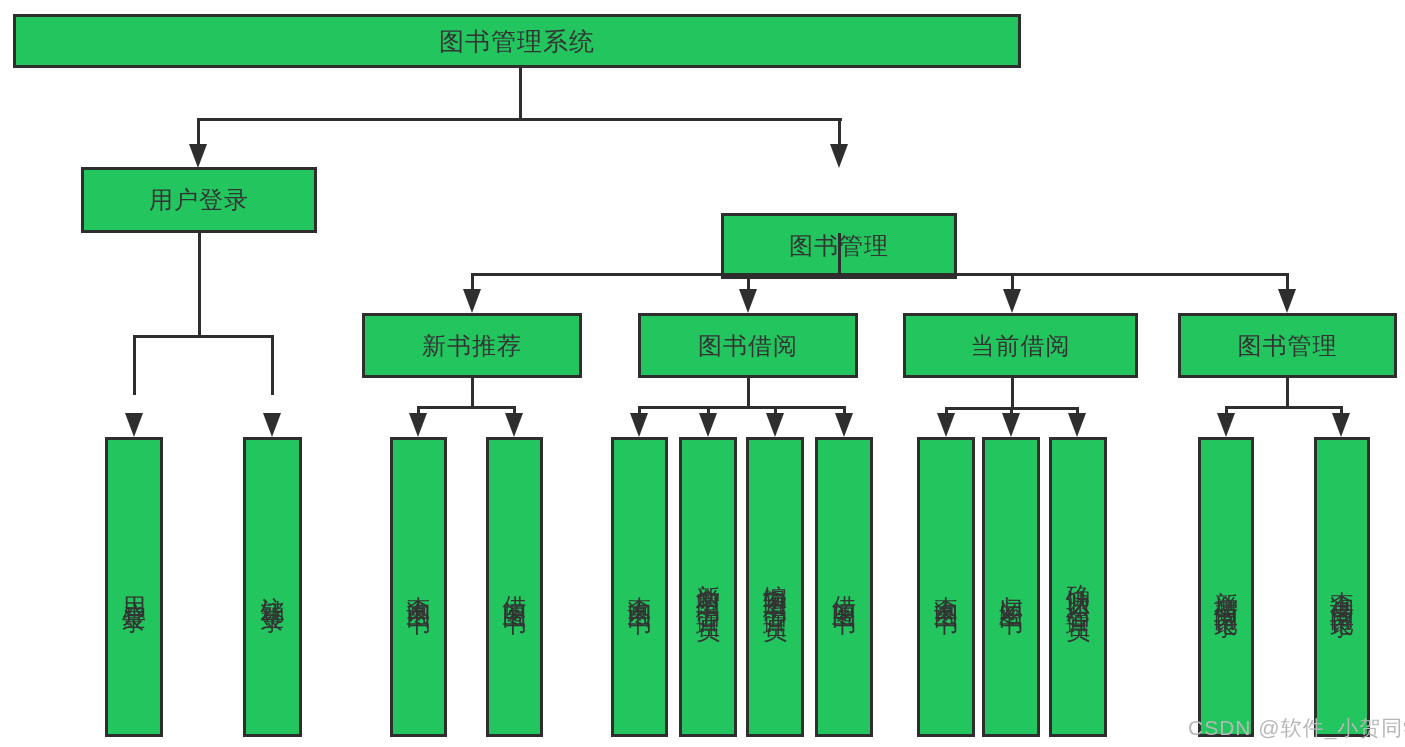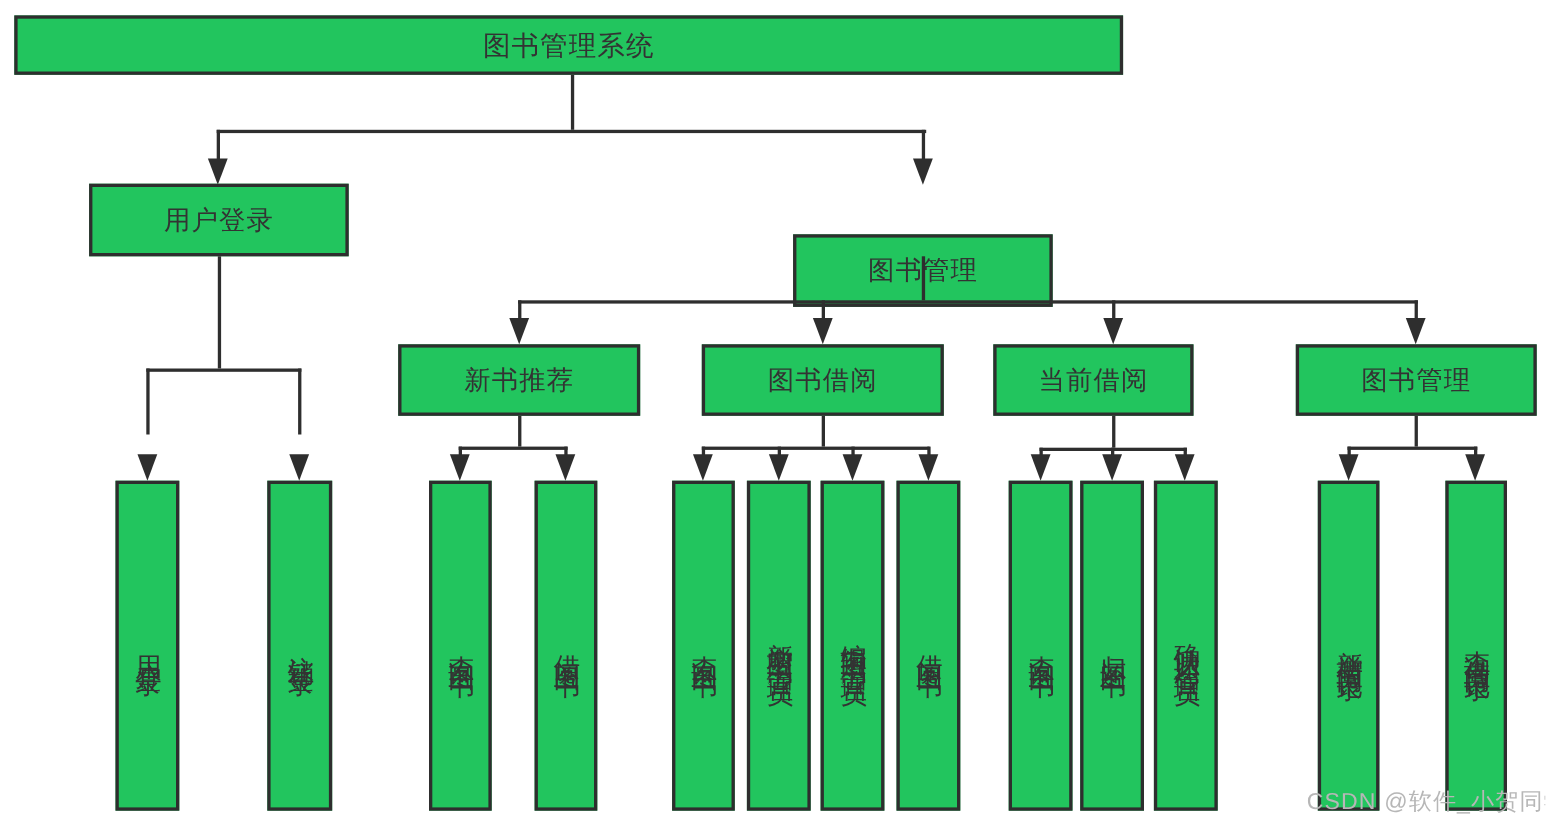--- a/index.html
+++ b/index.html
@@ -89,21 +89,21 @@
   <div class="arrowhead" style="left:1003px;top:289px;"></div>
   <div class="vline" style="left:1286px;top:273px;width:3px;height:20px;"></div>
   <div class="arrowhead" style="left:1278px;top:289px;"></div>
 
   <div class="box" style="left:362px;top:313px;width:220px;height:65px;">
     <span>新书推荐</span>
   </div>
   <div class="box" style="left:638px;top:313px;width:220px;height:65px;">
     <span>图书借阅</span>
   </div>
-  <div class="box" style="left:903px;top:313px;width:182px;height:65px;">
+  <div class="box" style="left:903px;top:313px;width:235px;height:65px;">
     <span>当前借阅</span>
   </div>
   <div class="box" style="left:1178px;top:313px;width:219px;height:65px;">
     <span>图书管理</span>
   </div>
 
   <div class="vline" style="left:471px;top:378px;width:3px;height:28px;"></div>
   <div class="hline" style="left:417px;top:406px;width:99px;height:3px;"></div>
   <div class="vline" style="left:417px;top:406px;width:3px;height:12px;"></div>
   <div class="arrowhead" style="left:409px;top:413px;"></div>

